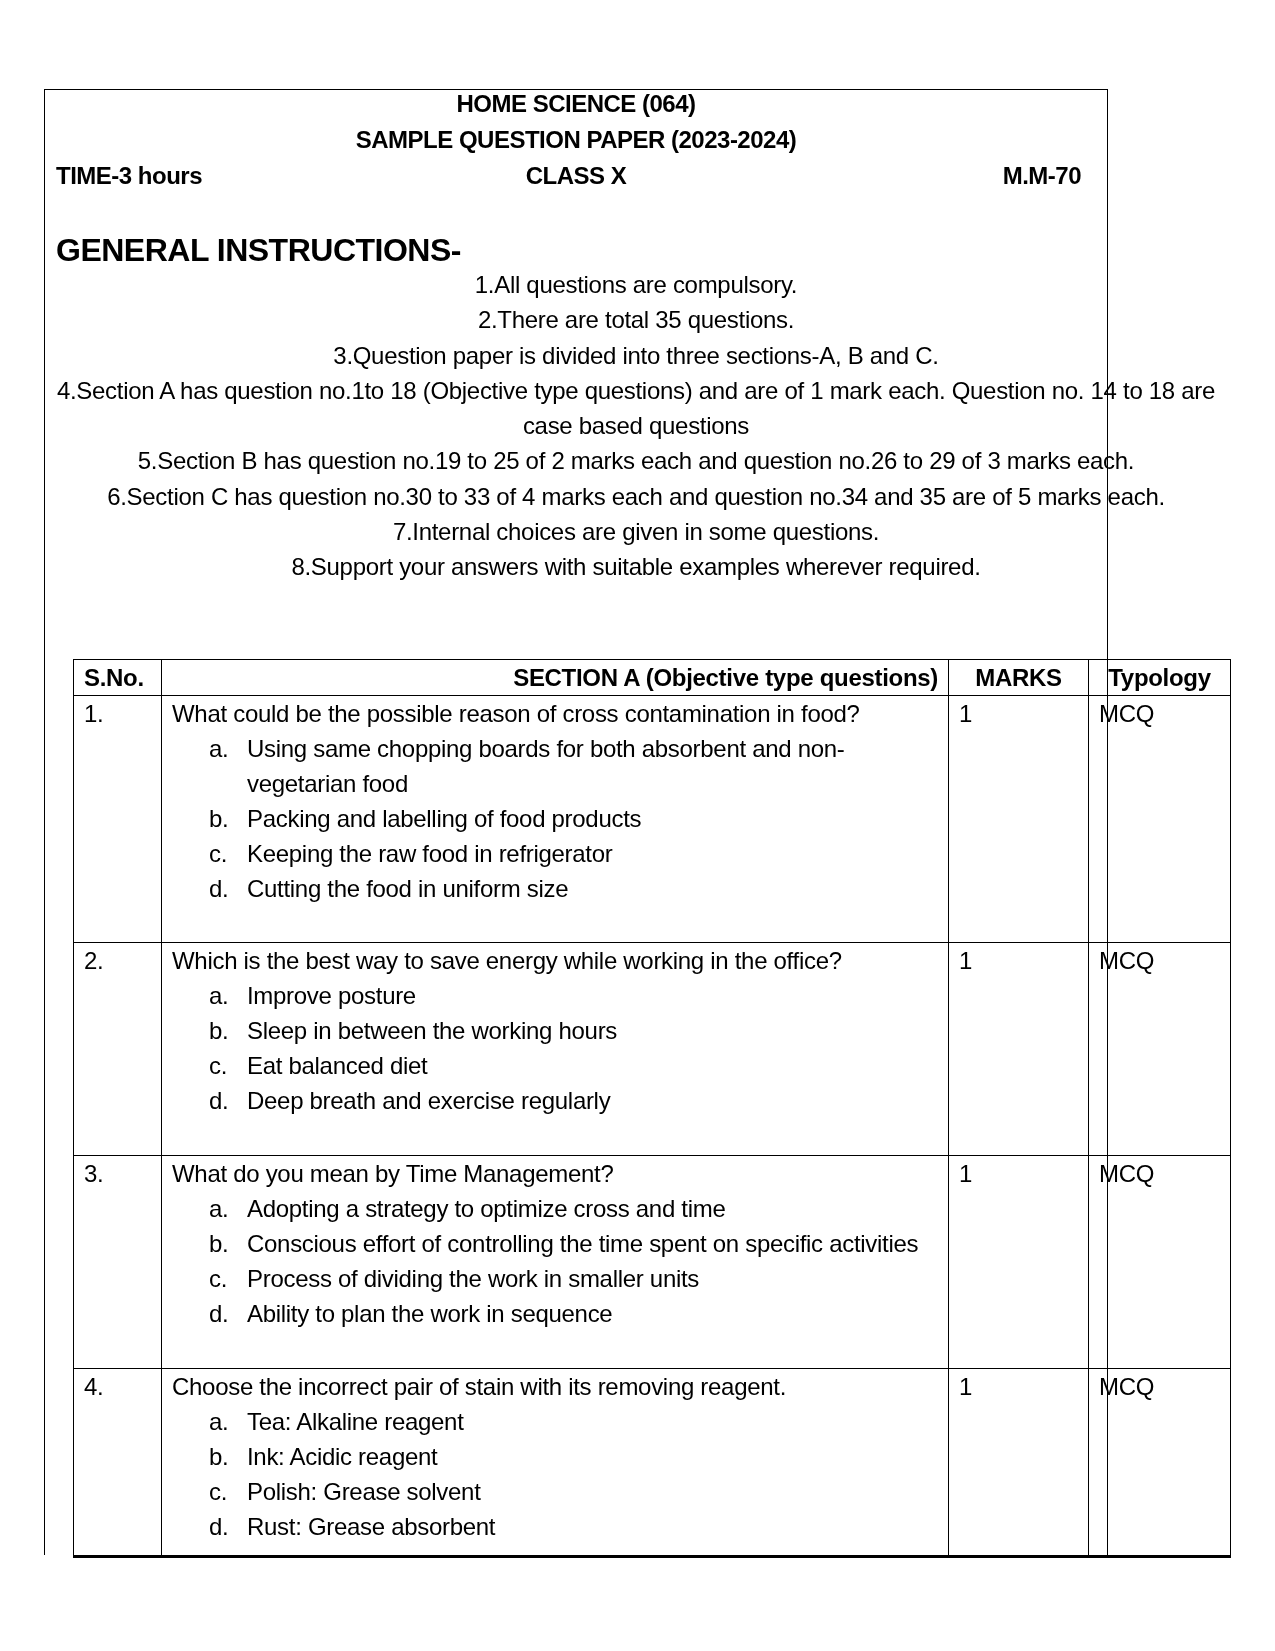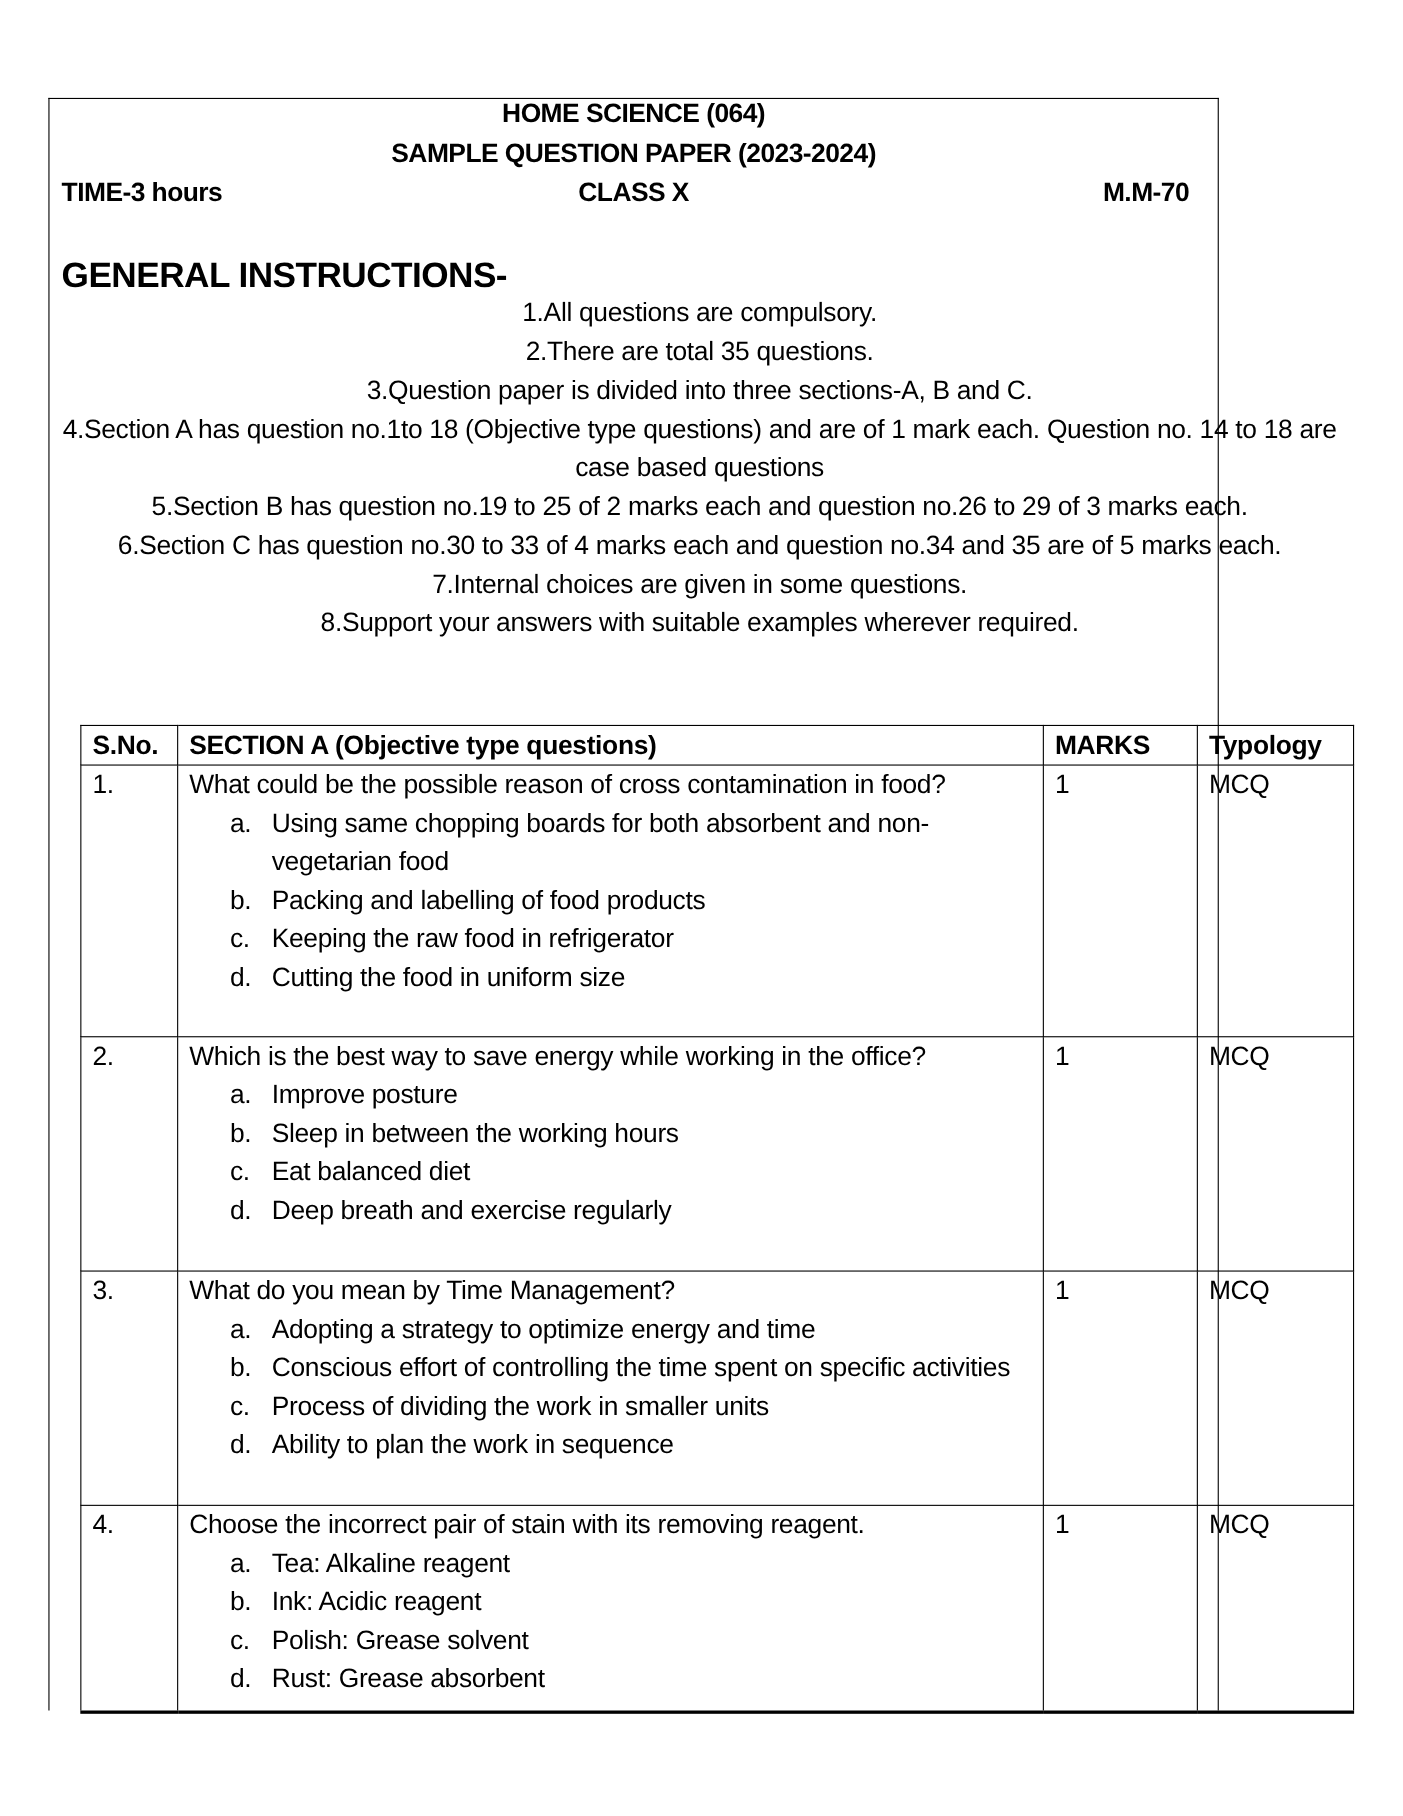--- a/index.html
+++ b/index.html
@@ -14,22 +14,22 @@
   .gi-title { position:absolute; left:11px; top:142px; font-weight:bold; font-size:32px; letter-spacing:-0.5px; }
   .instructions { position:absolute; left:11px; top:177px; width:1160px; font-size:24px;
                   line-height:35.3px; letter-spacing:-0.3px; }
   .instructions div { margin:0;text-align:center; }
   table.qt { position:absolute; left:28px; top:569px; width:1157px; border-collapse:collapse;
              font-size:24px; letter-spacing:-0.3px; table-layout:fixed; }
   table.qt th, table.qt td { border:1.5px solid #000; vertical-align:top; padding:0 10px; line-height:35px; }
   table.qt tr:last-child td { border-bottom:3px solid #000; }
   table.qt th { font-weight:bold; height:34px; }
   th.c-sno { text-align:left; }
-  th.c-sec { text-align:left; }
-  th.c-marks, th.c-typ { text-align:left; }
+  th.c-sec { text-align:right; }
+  th.c-marks, th.c-typ { text-align:center; }
   .q-text { margin:0; }
   ol.opts { list-style:none; margin:0; padding:0 0 0 37px; }
   ol.opts li { position:relative; padding-left:38px; }
   ol.opts li .ol { position:absolute; left:0; top:0; }
   tr.r1 td { height:246px; }
   tr.r2 td { height:212px; }
   tr.r3 td { height:212px; }
   tr.r4 td { height:186px; }
 </style>
 </head>
@@ -98,21 +98,21 @@
         </td>
         <td>1</td>
         <td>MCQ</td>
       </tr>
 
       <tr class="r3">
         <td>3.</td>
         <td>
           <p class="q-text">What do you mean by Time Management?</p>
           <ol class="opts">
-            <li><span class="ol">a.</span><span>Adopting a strategy to optimize energy and time</span></li>
+            <li><span class="ol">a.</span><span>Adopting a strategy to optimize cross and time</span></li>
             <li><span class="ol">b.</span><span>Conscious effort of controlling the time spent on specific activities</span></li>
             <li><span class="ol">c.</span><span>Process of dividing the work in smaller units</span></li>
             <li><span class="ol">d.</span><span>Ability to plan the work in sequence</span></li>
           </ol>
         </td>
         <td>1</td>
         <td>MCQ</td>
       </tr>
 
       <tr class="r4">

